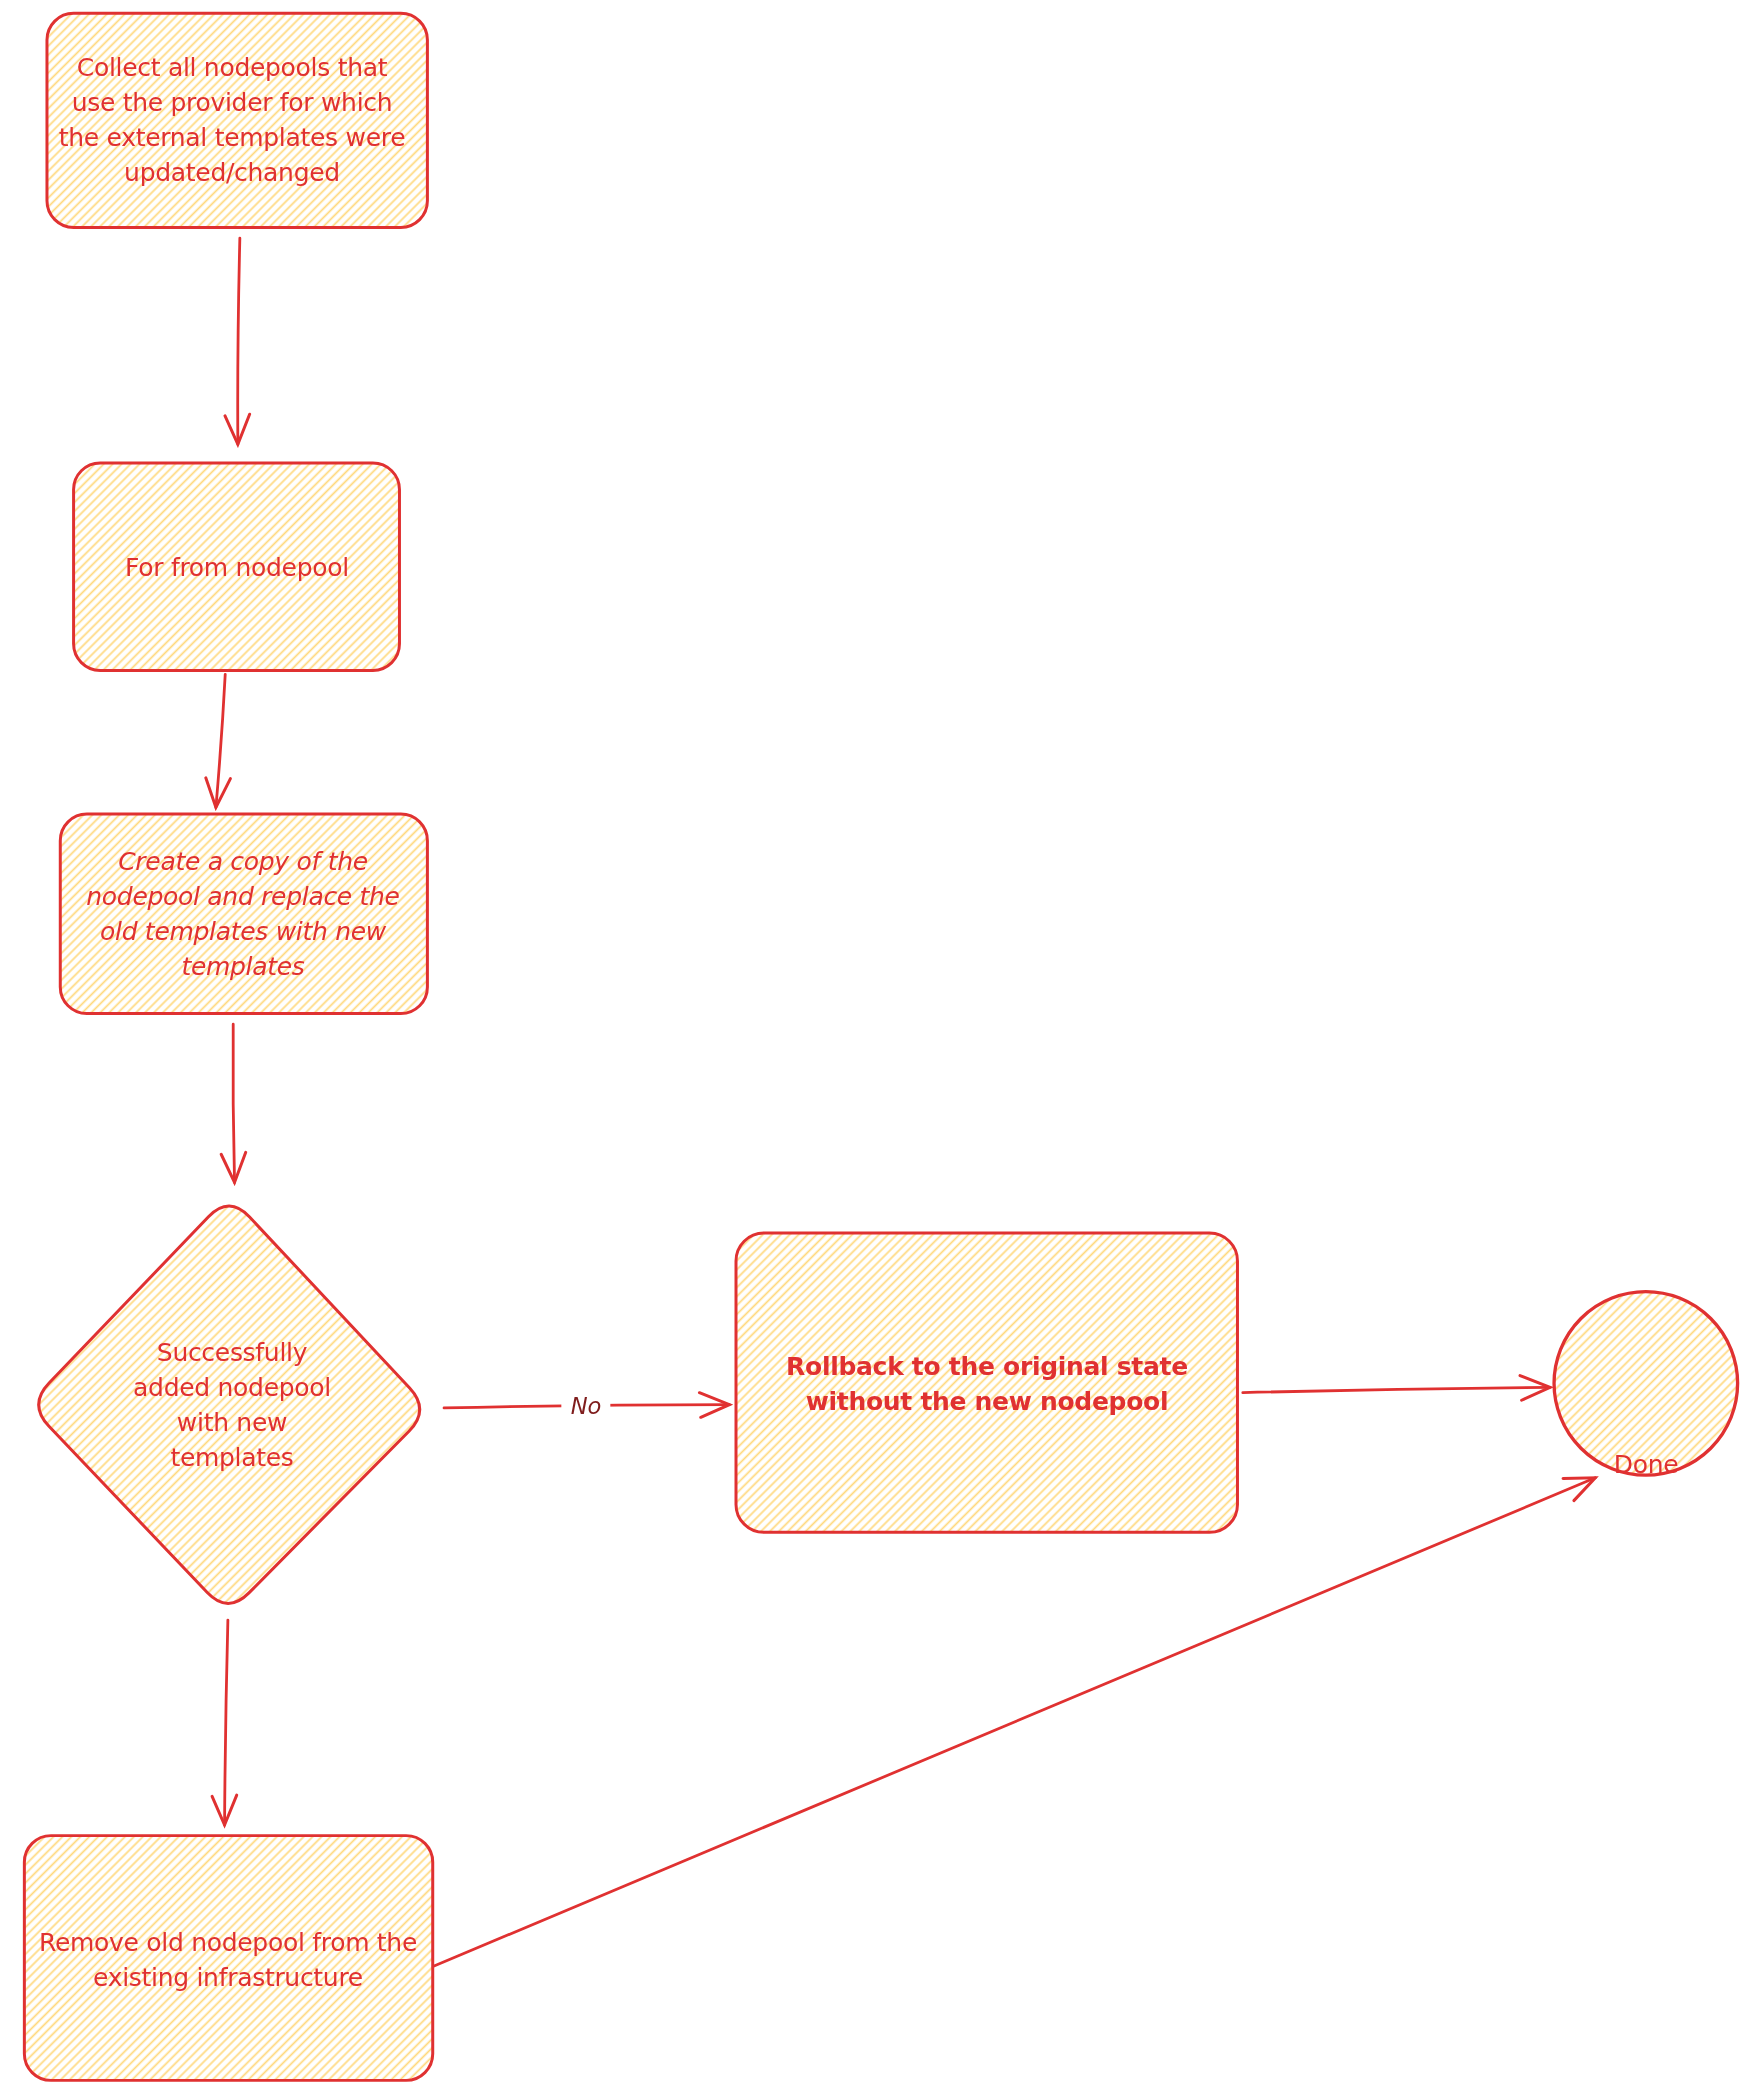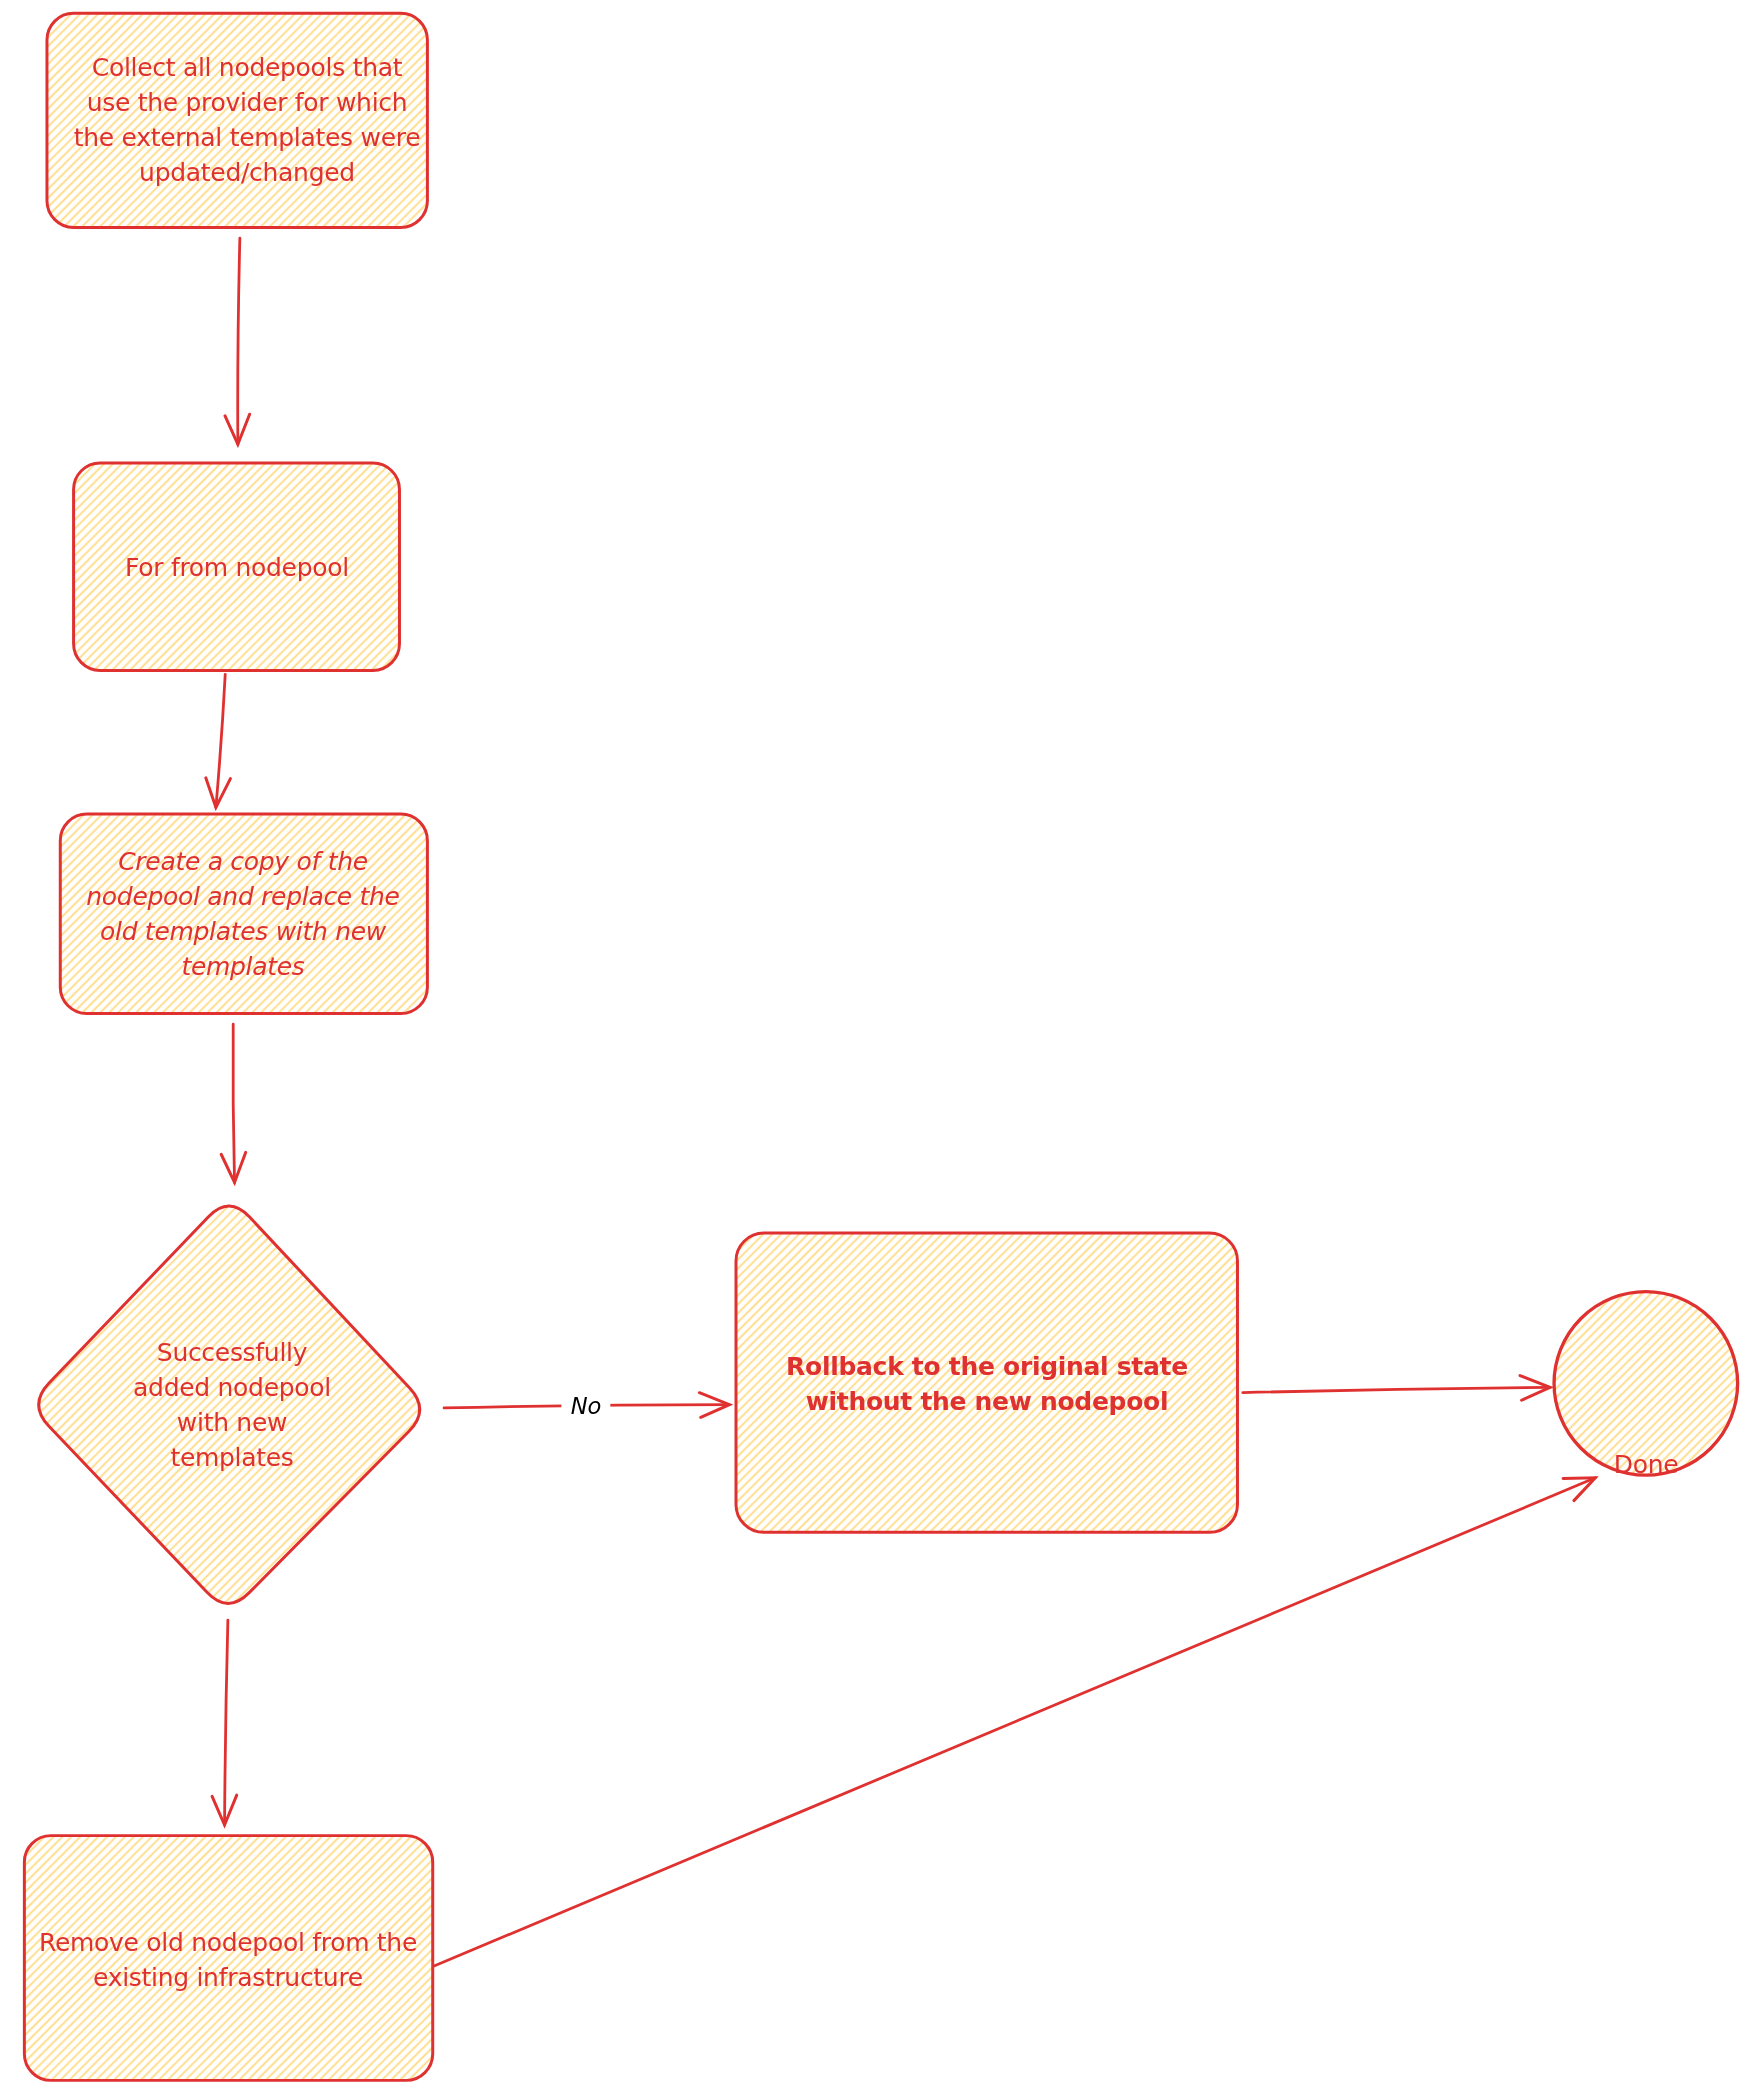--- a/index.html
+++ b/index.html
@@ -27,21 +27,21 @@
     font-size: 25px;
     line-height: 35px;
     letter-spacing: -0.3px;
     white-space: pre-line;
     pointer-events: none;
   }
   .edge-label {
     position: absolute;
     transform: translate(-50%, -50%);
     text-align: center;
-    color: #000000;
+    color: #7f1d1d;
     font-size: 22.6px;
     line-height: 27px;
     font-style: italic;
     background: #ffffff;
     padding: 0 9.3px;
     pointer-events: none;
   }
 </style>
 </head>
 <body>
@@ -88,21 +88,21 @@
 
     <path d="M 667 2117 Q 880 2112 1096 2112" fill="none" stroke="#e03131" stroke-width="4.2" stroke-linecap="round" marker-end="url(#arrowhead)"></path>
 
     <path d="M 1868 2094 Q 2100 2088 2330 2086" fill="none" stroke="#e03131" stroke-width="4.2" stroke-linecap="round" marker-end="url(#arrowhead)"></path>
 
     <path d="M 342 2436 Q 338 2590 337 2744" fill="none" stroke="#e03131" stroke-width="4.2" stroke-linecap="round" marker-end="url(#arrowhead)"></path>
 
     <path d="M 652 2956 Q 1520 2595 2398 2222" fill="none" stroke="#e03131" stroke-width="4.2" stroke-linecap="round" marker-end="url(#arrowhead)"></path>
   </svg>
 
-  <div class="node-label" style="left:247px; top:120px; width:373px;">Collect all nodepools that
+  <div class="node-label" style="left:232px; top:120px; width:373px;">Collect all nodepools that
 use the provider for which
 the external templates were
 updated/changed</div>
 
   <div class="node-label" style="left:237px; top:567px; width:319px;">For from nodepool</div>
 
   <div class="node-label" style="left:243px; top:914px; width:359px;font-style:italic;">Create a copy of the
 nodepool and replace the
 old templates with new
 templates</div>

